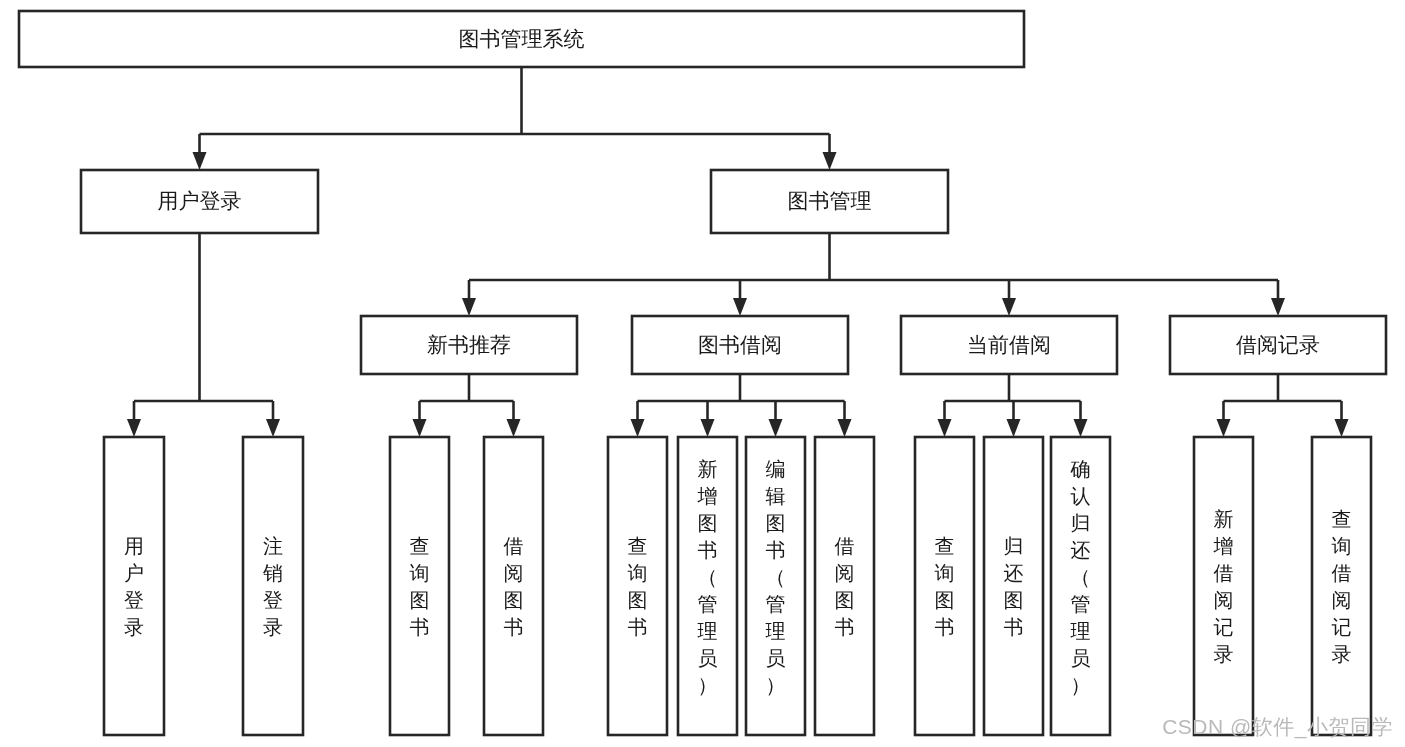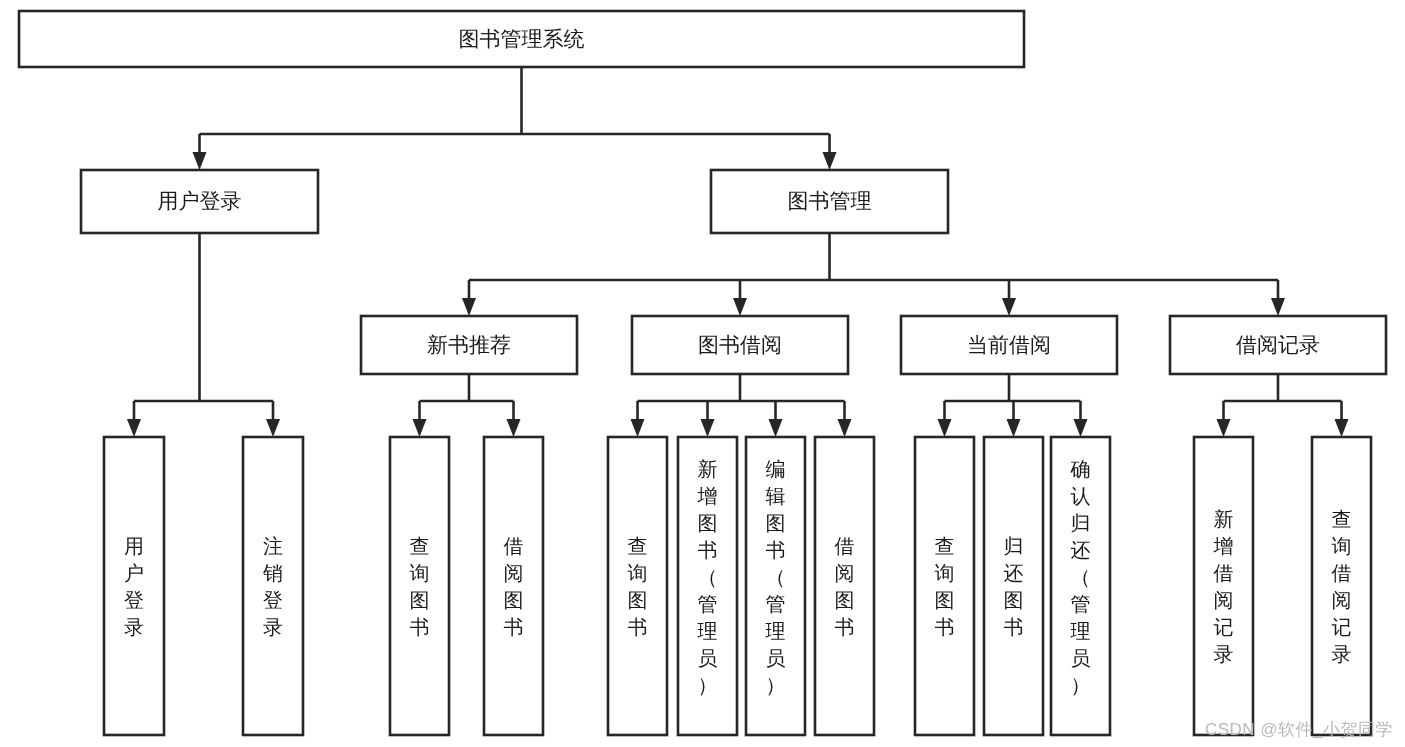--- a/index.html
+++ b/index.html
@@ -53,21 +53,21 @@
     font-family: "Liberation Sans", "DejaVu Sans", sans-serif;
     font-size: 20px;
     fill: #1a1a1a;
     text-anchor: middle;
   }
   .watermark {
     position: absolute;
     right: 12px;
     bottom: 6px;
     font-family: "Liberation Sans", "DejaVu Sans", sans-serif;
-    font-size: 17px;
+    font-size: 21px;
     color: #b9b9b9;
     letter-spacing: 0.5px;
     white-space: nowrap;
     user-select: none;
   }
 </style>
 </head>
 <body>
 
 <div id="diagram-root">

